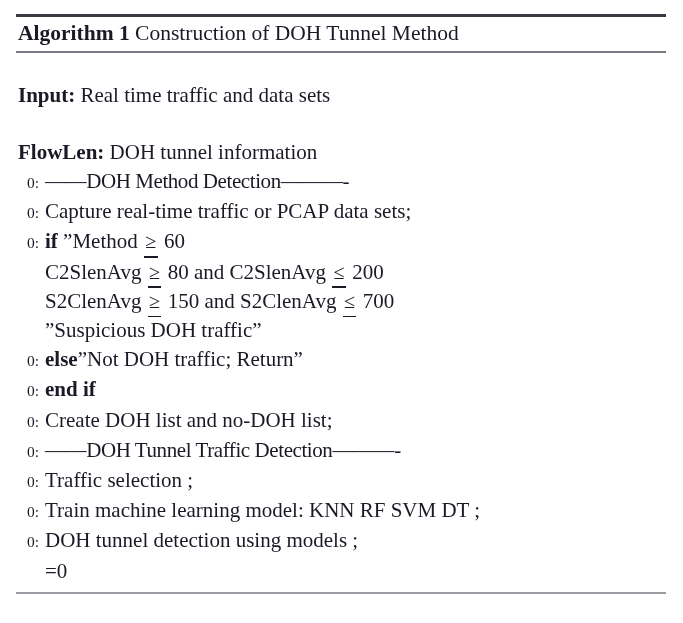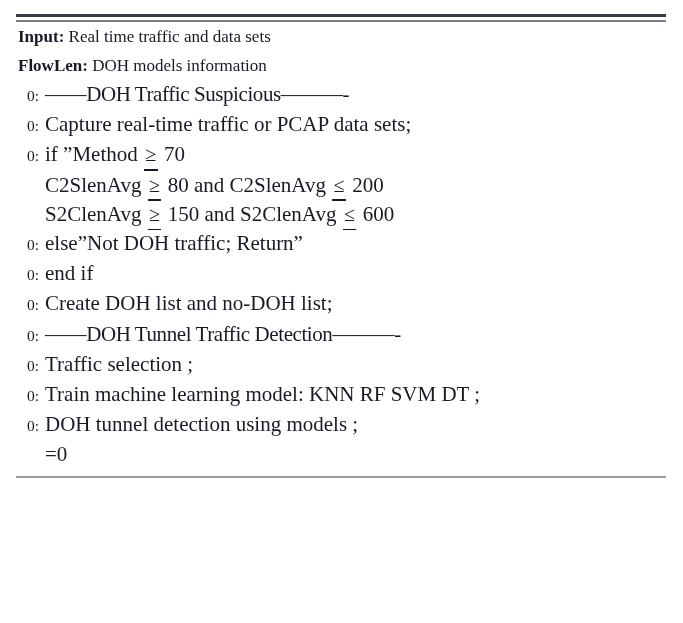--- a/index.html
+++ b/index.html
@@ -51,24 +51,25 @@
   }
   .title-line .alg-label {
     font-weight: bold;
   }
   .title-line .alg-name {
     font-weight: normal;
   }
 
   
   .io-line {
-    font-size: 17px;
+    font-size: 21px;
     line-height: 29px;
     padding-left: 2px;
     white-space: nowrap;
+    margin-top: 28px;
   }
   .io-line .io-key {
     font-weight: bold;
   }
   .io-line .io-val {
     font-weight: normal;
   }
 
   
   .code-line {
@@ -88,21 +89,21 @@
   }
   .line-body {
     flex: 1 1 auto;
   }
   
   .cont-line {
     padding-left: 29px;
   }
 
   .kw {
-    font-weight: normal;
+    font-weight: bold;
   }
 
   
   .rel {
     display: inline-block;
     position: relative;
     width: 0.78em;
     text-align: center;
     font-size: 0.96em;
   }
@@ -124,56 +125,62 @@
     letter-spacing: -0.02em;
   }
 </style>
 </head>
 <body>
 
 <div class="algorithm">
 
   <div class="rule-top"></div>
 
+  <div class="title-line">
+    <span class="alg-label">Algorithm 1</span><span>&nbsp;</span><span class="alg-name">Construction of DOH Tunnel Method</span>
+  </div>
 
   <div class="rule-mid"></div>
 
   <div class="io-line">
     <span class="io-key">Input:</span><span>&nbsp;</span><span class="io-val">Real time traffic and data sets</span>
   </div>
 
   <div class="io-line">
-    <span class="io-key">FlowLen:</span><span>&nbsp;</span><span class="io-val">DOH models information</span>
-  </div>
-
-  <div class="code-line">
-    <span class="line-no">0:</span>
-    <span class="line-body dash-run">——DOH Traffic Suspicious———-</span>
+    <span class="io-key">FlowLen:</span><span>&nbsp;</span><span class="io-val">DOH tunnel information</span>
+  </div>
+
+  <div class="code-line">
+    <span class="line-no">0:</span>
+    <span class="line-body dash-run">——DOH Method Detection———-</span>
   </div>
 
   <div class="code-line">
     <span class="line-no">0:</span>
     <span class="line-body">Capture real-time traffic or PCAP data sets;</span>
   </div>
 
   <div class="code-line">
     <span class="line-no">0:</span>
-    <span class="line-body"><span class="kw">if</span>&nbsp;<span>”Method</span>&nbsp;<span class="rel underlined"><span class="rel-g">≥</span></span>&nbsp;<span>70</span></span>
+    <span class="line-body"><span class="kw">if</span>&nbsp;<span>”Method</span>&nbsp;<span class="rel underlined"><span class="rel-g">≥</span></span>&nbsp;<span>60</span></span>
   </div>
 
   <div class="code-line cont-line">
     <span class="line-body"><span>C2SlenAvg</span>&nbsp;<span class="rel underlined"><span class="rel-g">≥</span></span>&nbsp;<span>80</span>&nbsp;<span>and</span>&nbsp;<span>C2SlenAvg</span>&nbsp;<span class="rel underlined"><span class="rel-g">≤</span></span>&nbsp;<span>200</span></span>
   </div>
 
   <div class="code-line cont-line">
-    <span class="line-body"><span>S2ClenAvg</span>&nbsp;<span class="rel underlined"><span class="rel-g">≥</span></span>&nbsp;<span>150</span>&nbsp;<span>and</span>&nbsp;<span>S2ClenAvg</span>&nbsp;<span class="rel underlined"><span class="rel-g">≤</span></span>&nbsp;<span>600</span></span>
-  </div>
-
-
-
+    <span class="line-body"><span>S2ClenAvg</span>&nbsp;<span class="rel underlined"><span class="rel-g">≥</span></span>&nbsp;<span>150</span>&nbsp;<span>and</span>&nbsp;<span>S2ClenAvg</span>&nbsp;<span class="rel underlined"><span class="rel-g">≤</span></span>&nbsp;<span>700</span></span>
+  </div>
+
+
+
+  <div class="code-line cont-line">
+    <span class="line-body">”Suspicious DOH traffic”</span>
+  </div>
 
   <div class="code-line">
     <span class="line-no">0:</span>
     <span class="line-body"><span class="kw">else</span><span>”Not DOH traffic; Return”</span></span>
   </div>
 
   <div class="code-line">
     <span class="line-no">0:</span>
     <span class="line-body kw">end if</span>
   </div>

